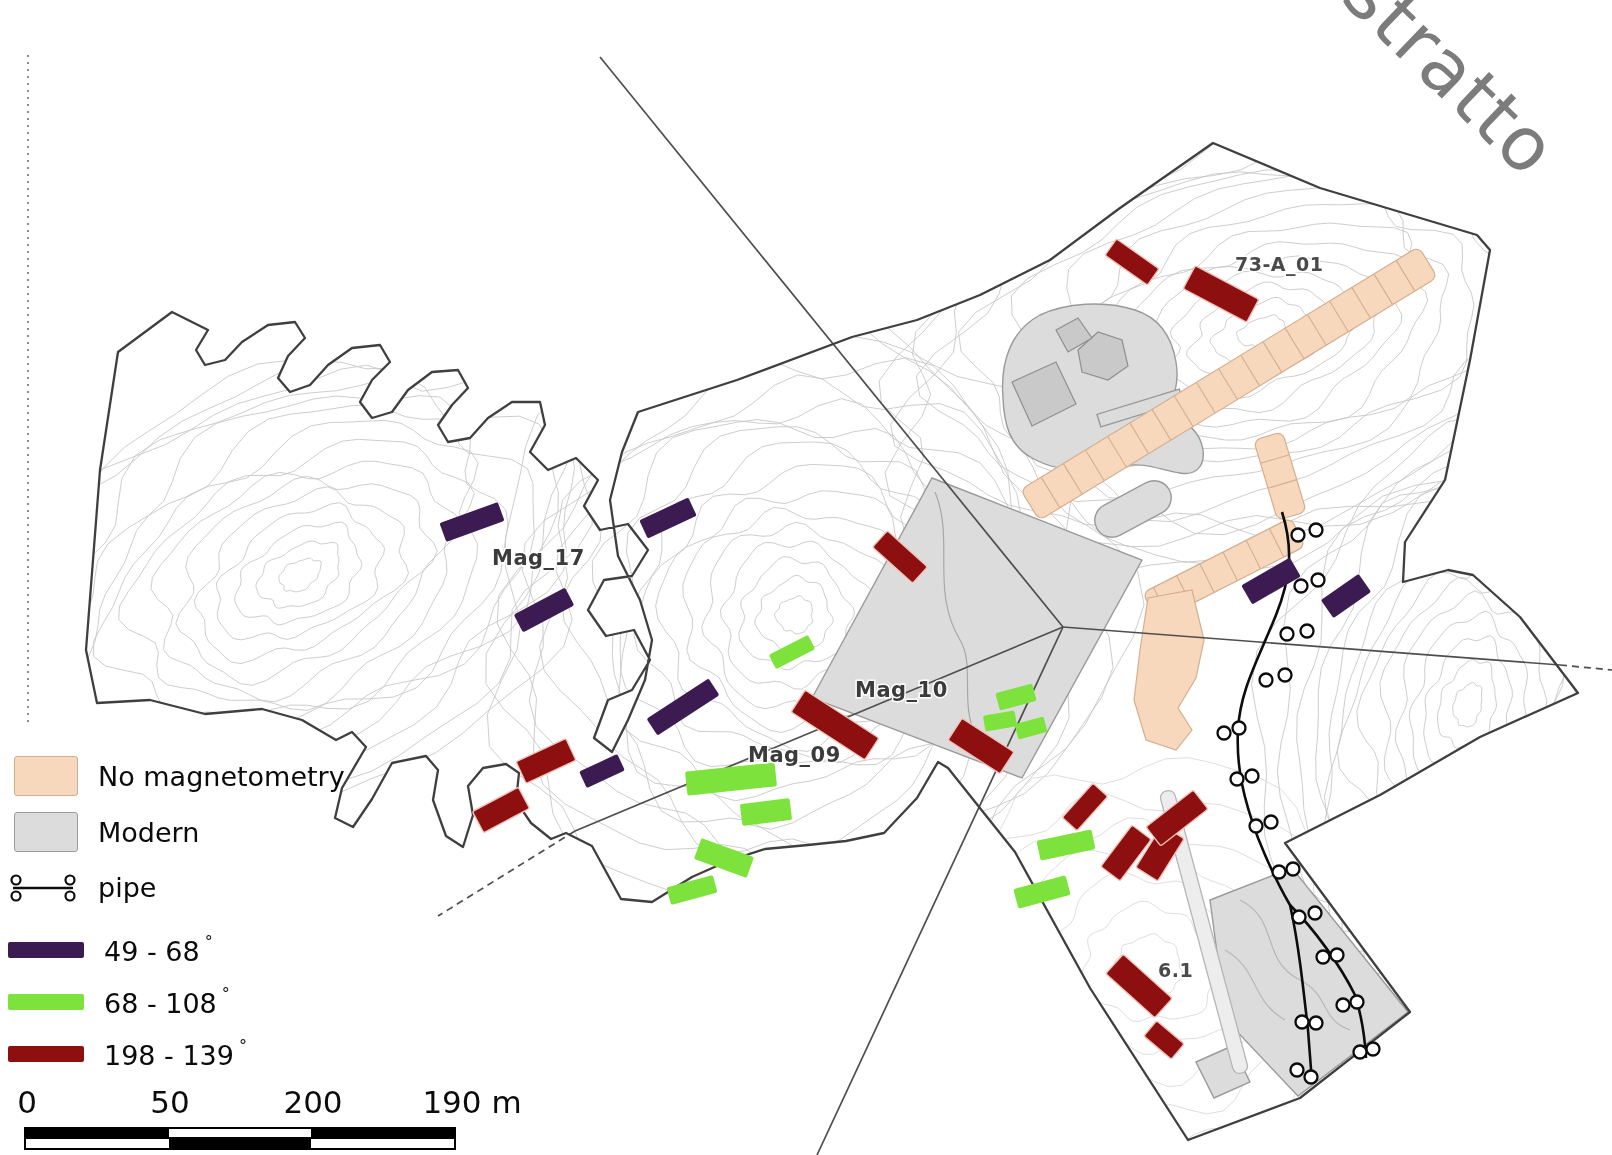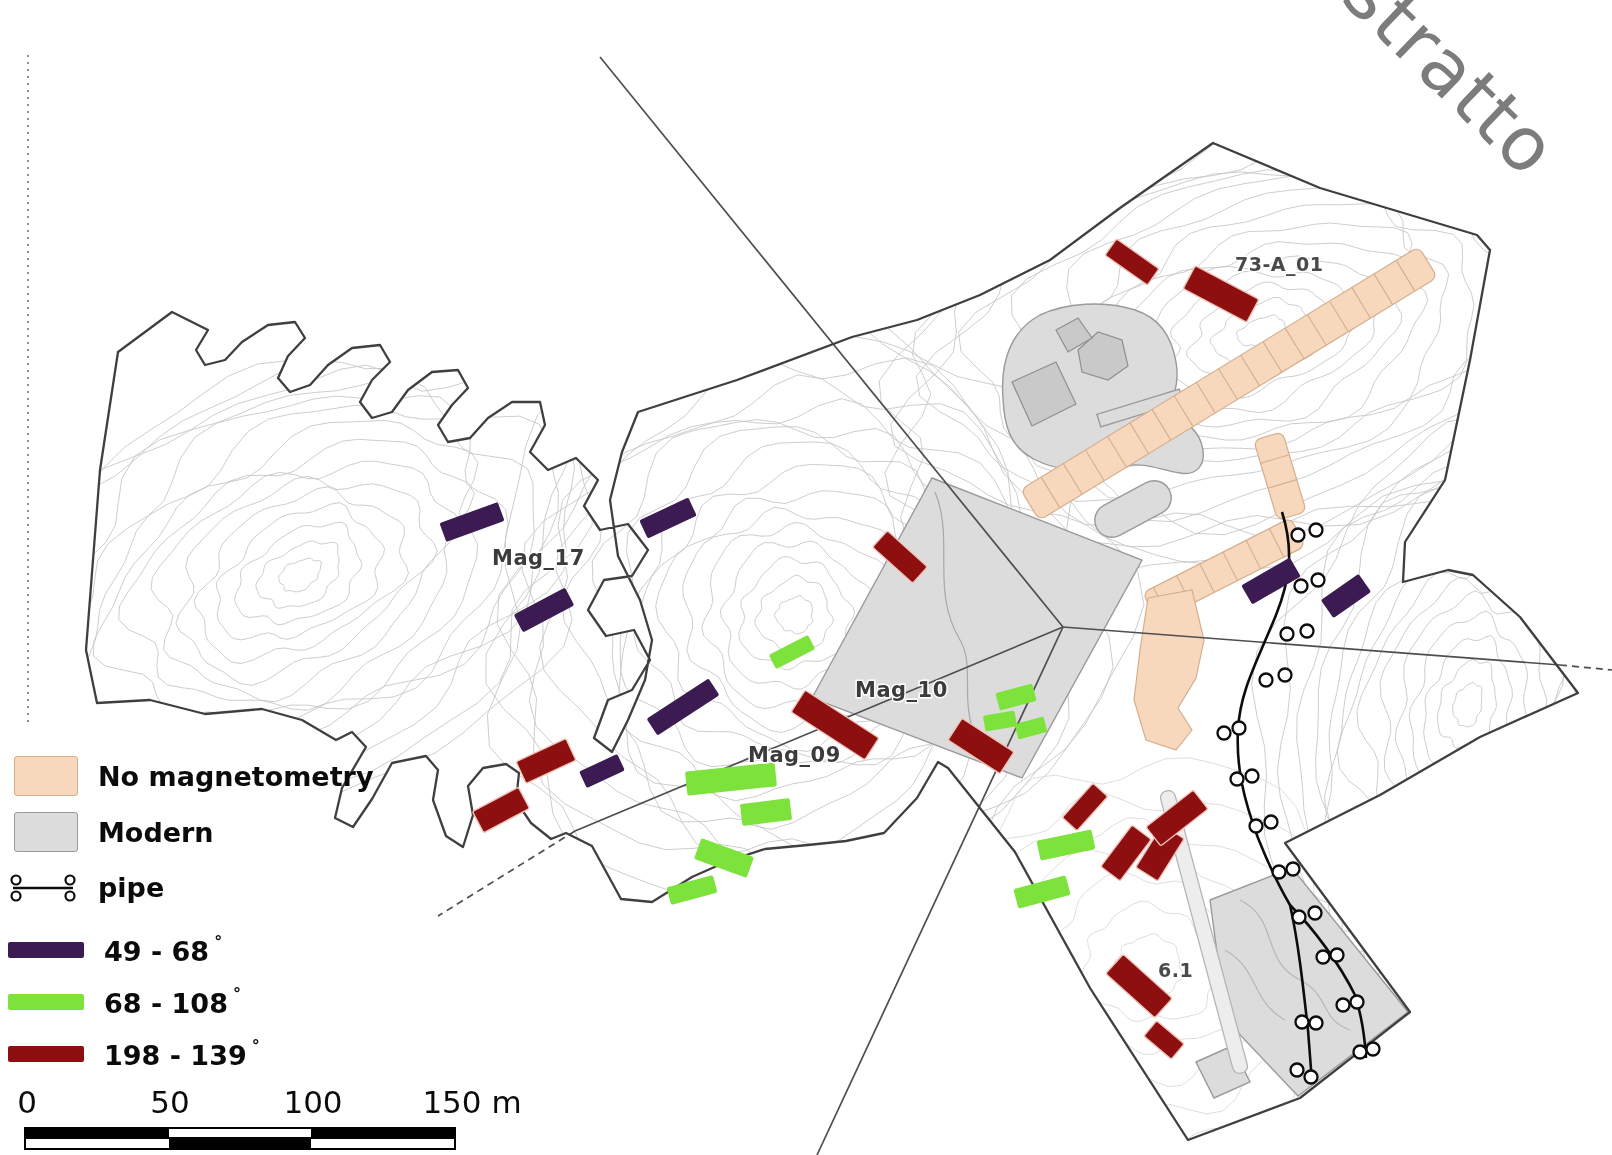--- a/index.html
+++ b/index.html
@@ -19,21 +19,21 @@
   .pipe{fill:none;stroke:#0c0c0c;stroke-width:2.6;}
   .pipe-marker{fill:#fff;stroke:#0c0c0c;stroke-width:2.3;}
   .bar{}
   .bar.p{fill:var(--purple);}
   .bar.g{fill:var(--green);}
   .bar.r{fill:var(--red);stroke:#f0c3b8;stroke-width:1.4;}
   .map-label{fill:#3b3b3b;font-size:21px;font-weight:600;letter-spacing:0.5px;
              stroke:#ffffff;stroke-width:3px;paint-order:stroke;}
   .map-label.small{font-size:19px;fill:#4a4a4a;}
   
-  .legend-row{position:absolute;display:flex;align-items:center;gap:20px;font-weight:bold;}
+  .legend-row{position:absolute;display:flex;align-items:center;gap:20px;}
   .legend-label{font-size:27px;color:#0b0b0b;white-space:nowrap;}
   .deg{font-size:16px;vertical-align:14px;margin-left:5px;color:#0b0b0b;}
   .sw-rect{width:62px;height:38px;border-radius:3px;}
   .sw-peach{background:var(--peach);border:1px solid var(--peach-stroke);}
   .sw-gray{background:var(--modern);border:1px solid var(--modern-stroke);}
   .sw-bar{width:76px;height:16px;border-radius:2px;}
   .sw-purple{background:var(--purple);}
   .sw-green{background:var(--green);}
   .sw-red{background:var(--red);}
   
@@ -298,22 +298,22 @@
     </div>
     <div class="legend-row" style="top:1036px;left:8px;">
       <div class="sw-bar sw-red"></div>
       <span class="legend-label"><span>198 - 139</span><span class="deg">°</span></span>
     </div>
   </div>
 
   <div>
     <span class="sb-label" style="left:27px;">0</span>
     <span class="sb-label" style="left:170px;text-align:right;">50</span>
-    <span class="sb-label" style="left:313px;">100</span>
-    <span class="sb-label" style="left:472px;">150 m</span>
+    <span class="sb-label" style="left:313px;">200</span>
+    <span class="sb-label" style="left:472px;">190 m</span>
     <div class="sb-bar">
       <div class="sb-row top">
         <div class="sb-seg sb-b"></div>
           <div class="sb-seg sb-w"></div>
           <div class="sb-seg sb-b"></div>
       </div>
       <div class="sb-row">
         <div class="sb-seg sb-w"></div>
           <div class="sb-seg sb-b"></div>
           <div class="sb-seg sb-w"></div>

